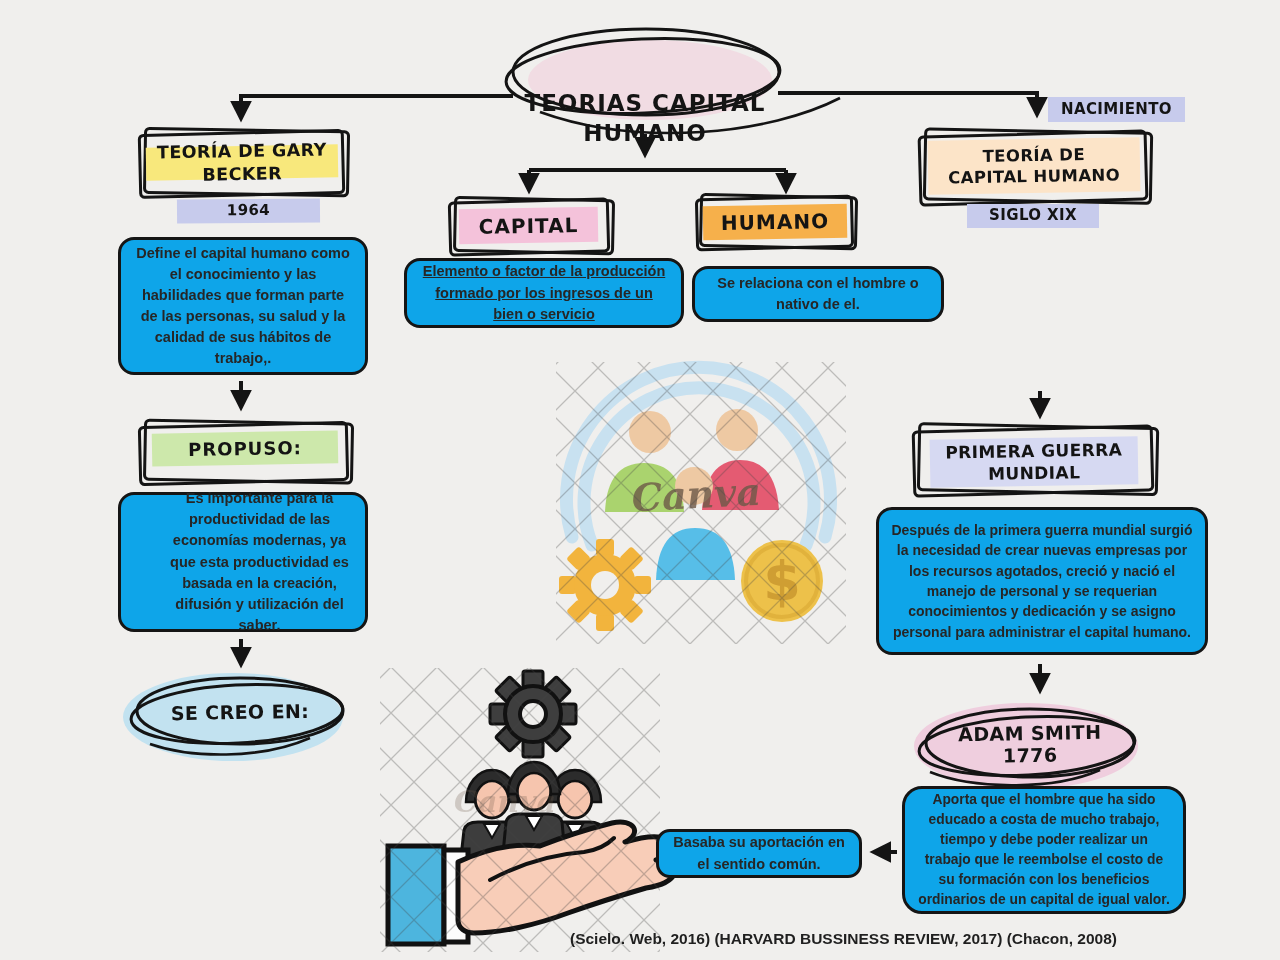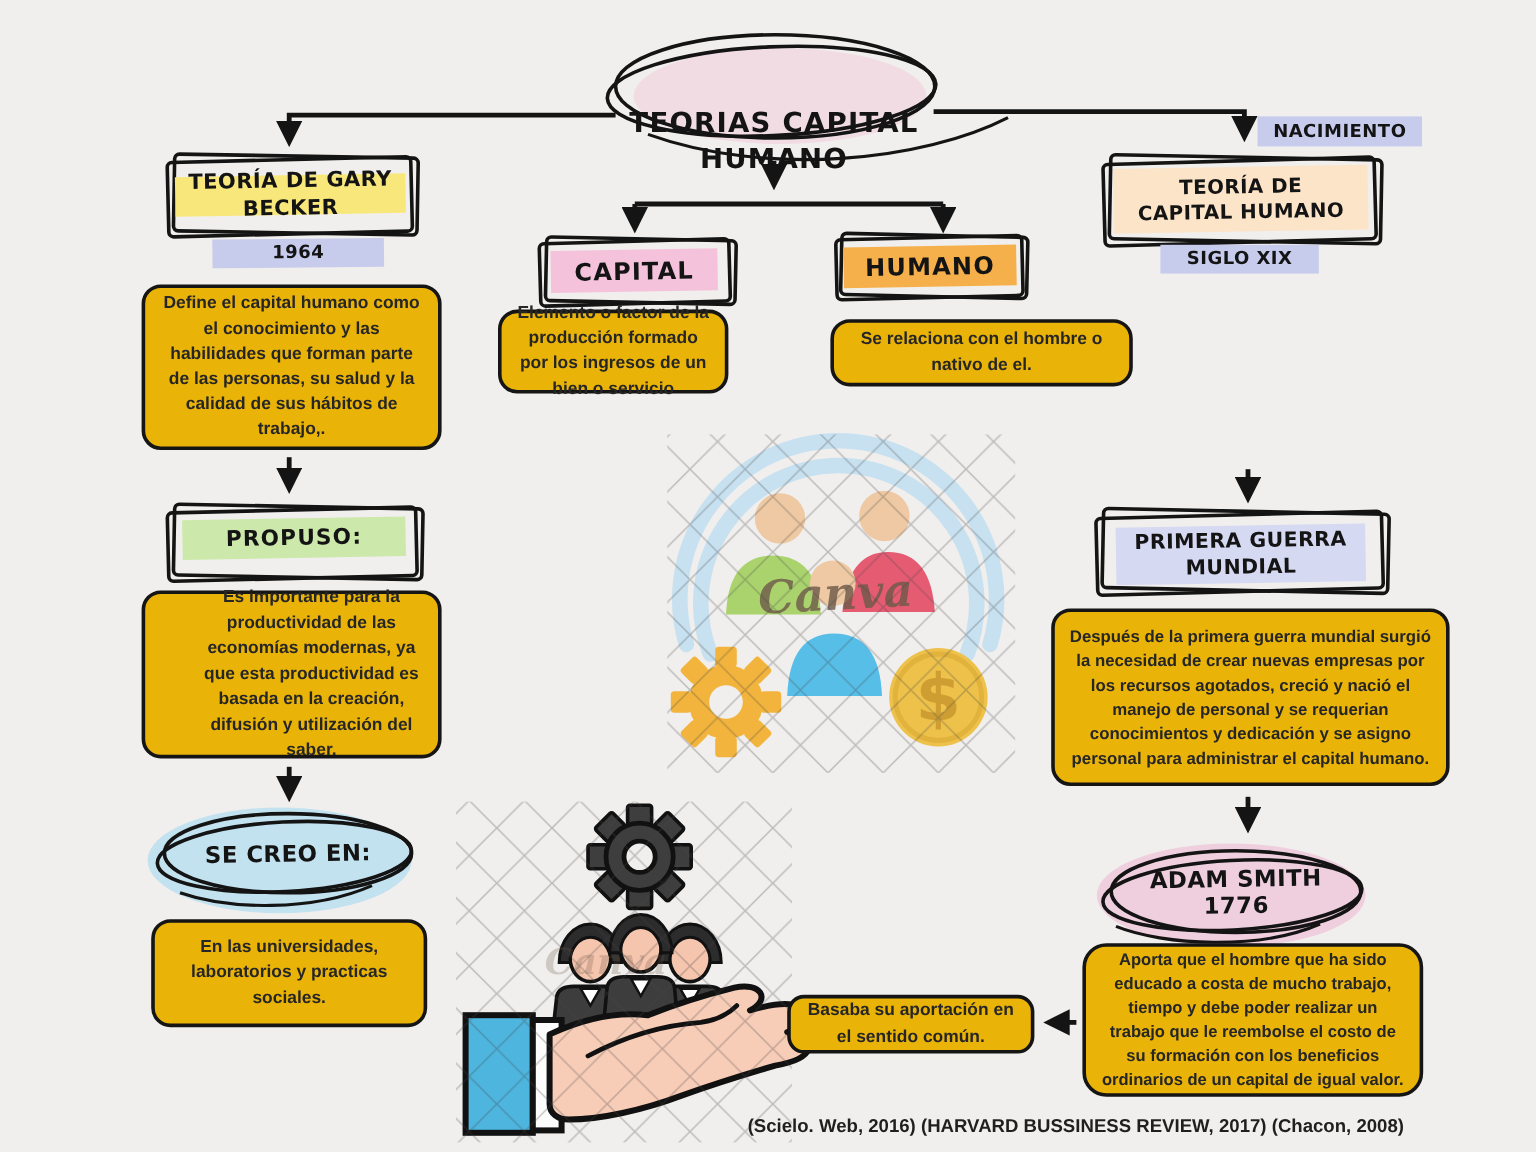--- a/index.html
+++ b/index.html
@@ -1,37 +1,37 @@
 <!DOCTYPE html>
 <html><head>
 <meta charset="utf-8">
 <style>
   html,body{margin:0;padding:0;background:#e4e3e1;}
   #canvas{position:relative;width:1280px;height:960px;background:#f0efed;overflow:hidden;
           font-family:"Liberation Sans",sans-serif;}
   #art{position:absolute;left:0;top:0;width:1280px;height:960px;}
   .note{position:absolute;box-sizing:border-box;border:3.5px solid #151515;border-radius:16px;
-        background:#eab308;display:flex;align-items:center;justify-content:center;text-align:center;
+        background:#0ea5e9;display:flex;align-items:center;justify-content:center;text-align:center;
         font-weight:600;color:#262626;padding:8px 12px;line-height:1.45;font-size:14.5px;}
   .tag{position:absolute;box-sizing:border-box;display:flex;align-items:center;justify-content:center;
        text-align:center;font-family:"DejaVu Sans",sans-serif;font-weight:700;color:#141414;
        letter-spacing:.4px;line-height:1.3;}
   .ovaltxt{position:absolute;display:flex;align-items:center;justify-content:center;text-align:center;
        font-family:"DejaVu Sans",sans-serif;font-weight:700;color:#141414;letter-spacing:.4px;}
   .bg-yellow{background:#f8e87c}
   .bg-lav{background:#c7cbec}
   .bg-lav2{background:#d6d9f2}
   .bg-green{background:#cde8ab}
   .bg-pink{background:#f4c2da}
   .bg-orange{background:#f6b04b}
   .bg-peach{background:#fce4c8}
   .title{position:absolute;left:518px;top:42px;width:254px;height:64px;display:flex;align-items:center;
        justify-content:center;text-align:center;font-family:"DejaVu Sans",sans-serif;font-weight:700;
        font-size:23px;letter-spacing:1px;color:#141414;line-height:1.3;margin-top:45px;}
-  .citation{position:absolute;left:570px;top:930px;width:600px;text-align:right;font-weight:600;
+  .citation{position:absolute;left:570px;top:930px;width:600px;text-align:left;font-weight:600;
        font-size:15.5px;color:#1f1f1f;}
 </style>
 </head>
 <body>
 
 <div id="canvas">
 
   <svg id="art" viewBox="0 0 1280 960">
     <defs>
       <marker id="ah" viewBox="0 0 10 10" refX="7" refY="5" markerWidth="5.5" markerHeight="5.5" orient="auto-start-reverse">
@@ -202,24 +202,23 @@
   </svg>
 
   <div class="title">TEORIAS CAPITAL HUMANO</div>
 
   <div class="tag bg-yellow" style="left:146px;top:146px;width:192px;height:33px;font-size:17.5px;transform:rotate(-1deg);">TEORÍA DE GARY BECKER</div>
   <div class="tag bg-lav" style="left:177px;top:199px;width:143px;height:24px;font-size:15px;transform:rotate(-.5deg);">1964</div>
   <div class="note" style="left:118px;top:237px;width:250px;height:138px;">Define el capital humano como el conocimiento y las habilidades que forman parte de las personas, su salud y la calidad de sus hábitos de trabajo,.</div>
   <div class="tag bg-green" style="left:152px;top:432px;width:186px;height:33px;font-size:18px;letter-spacing:1px;transform:rotate(-1deg);">PROPUSO:</div>
   <div class="note" style="left:118px;top:492px;width:250px;height:140px;padding-left:45px;">Es importante para la productividad de las economías modernas, ya que esta productividad es basada en la creación, difusión y utilización del saber.</div>
   <div class="ovaltxt" style="left:148px;top:694px;width:184px;height:36px;font-size:19px;transform:rotate(-1deg);">SE CREO EN:</div>
-  <div class="note" style="left:126px;top:766px;width:230px;height:90px;">En las universidades, laboratorios y practicas sociales.</div>
 
   <div class="tag bg-pink" style="left:459px;top:208px;width:139px;height:35px;font-size:20px;letter-spacing:1px;transform:rotate(-1deg);">CAPITAL</div>
-  <div class="note" style="left:415px;top:258px;width:192px;height:70px;">Elemento o factor de la producción formado por los ingresos de un bien o servicio</div>
+  <div class="note" style="left:404px;top:258px;width:280px;height:70px;text-decoration:underline;">Elemento o factor de la producción formado por los ingresos de un bien o servicio</div>
   <div class="tag bg-orange" style="left:703px;top:205px;width:144px;height:34px;font-size:20px;letter-spacing:1px;transform:rotate(-1deg);">HUMANO</div>
   <div class="note" style="left:692px;top:266px;width:252px;height:56px;">Se relaciona con el hombre o nativo de el.</div>
 
   <div class="tag bg-lav" style="left:1048px;top:97px;width:137px;height:25px;font-size:15px;">NACIMIENTO</div>
   <div class="tag bg-peach" style="left:928px;top:139px;width:212px;height:54px;font-size:16.5px;transform:rotate(-1deg);padding:0 14px;">TEORÍA DE CAPITAL HUMANO</div>
   <div class="tag bg-lav" style="left:967px;top:204px;width:132px;height:24px;font-size:15px;">SIGLO XIX</div>
   <div class="tag bg-lav2" style="left:930px;top:438px;width:208px;height:48px;font-size:17px;transform:rotate(-1deg);">PRIMERA GUERRA MUNDIAL</div>
   <div class="note" style="left:876px;top:507px;width:332px;height:148px;font-size:14px;">Después de la primera guerra mundial surgió la necesidad de crear nuevas empresas por los recursos agotados, creció y nació el manejo de personal y se requerian conocimientos y dedicación y se asigno personal para administrar el capital humano.</div>
   <div class="ovaltxt" style="left:930px;top:726px;width:200px;height:36px;font-size:19px;transform:rotate(-1deg);">ADAM SMITH 1776</div>
   <div class="note" style="left:656px;top:829px;width:206px;height:49px;border-radius:14px;">Basaba su aportación en el sentido común.</div>

